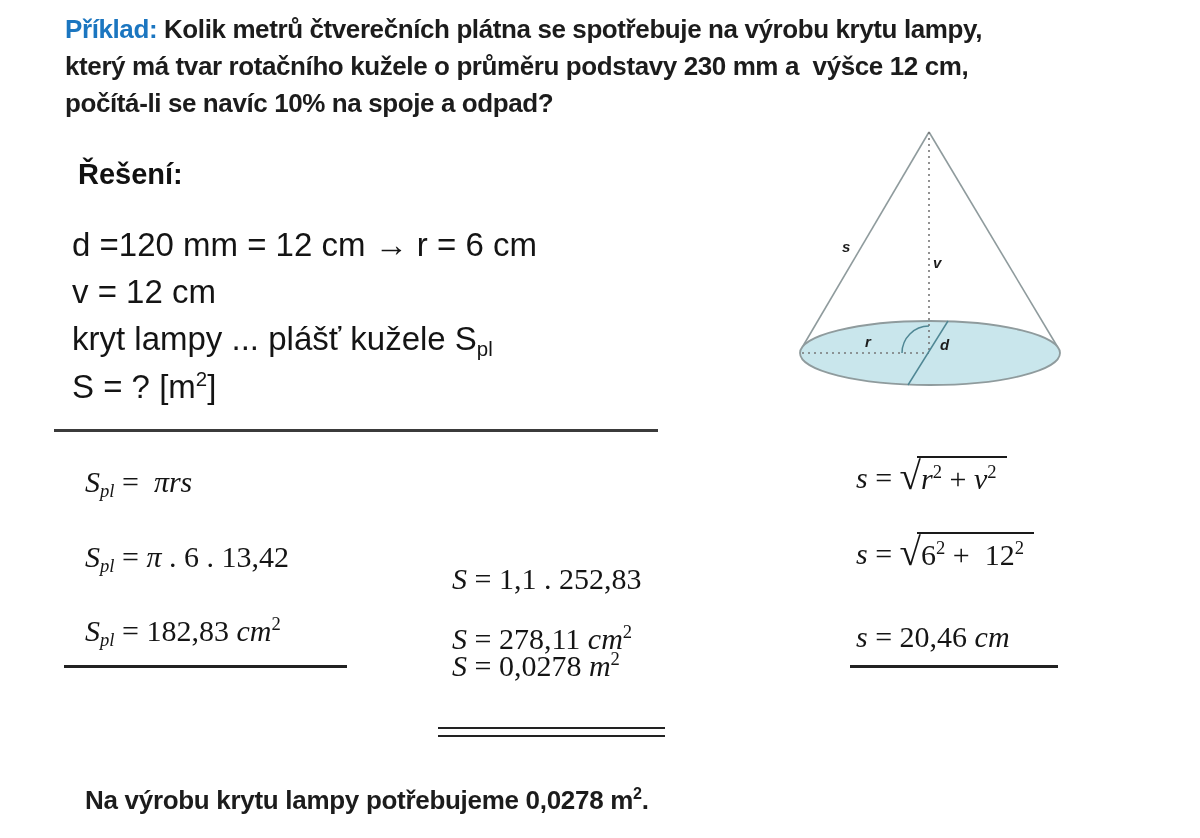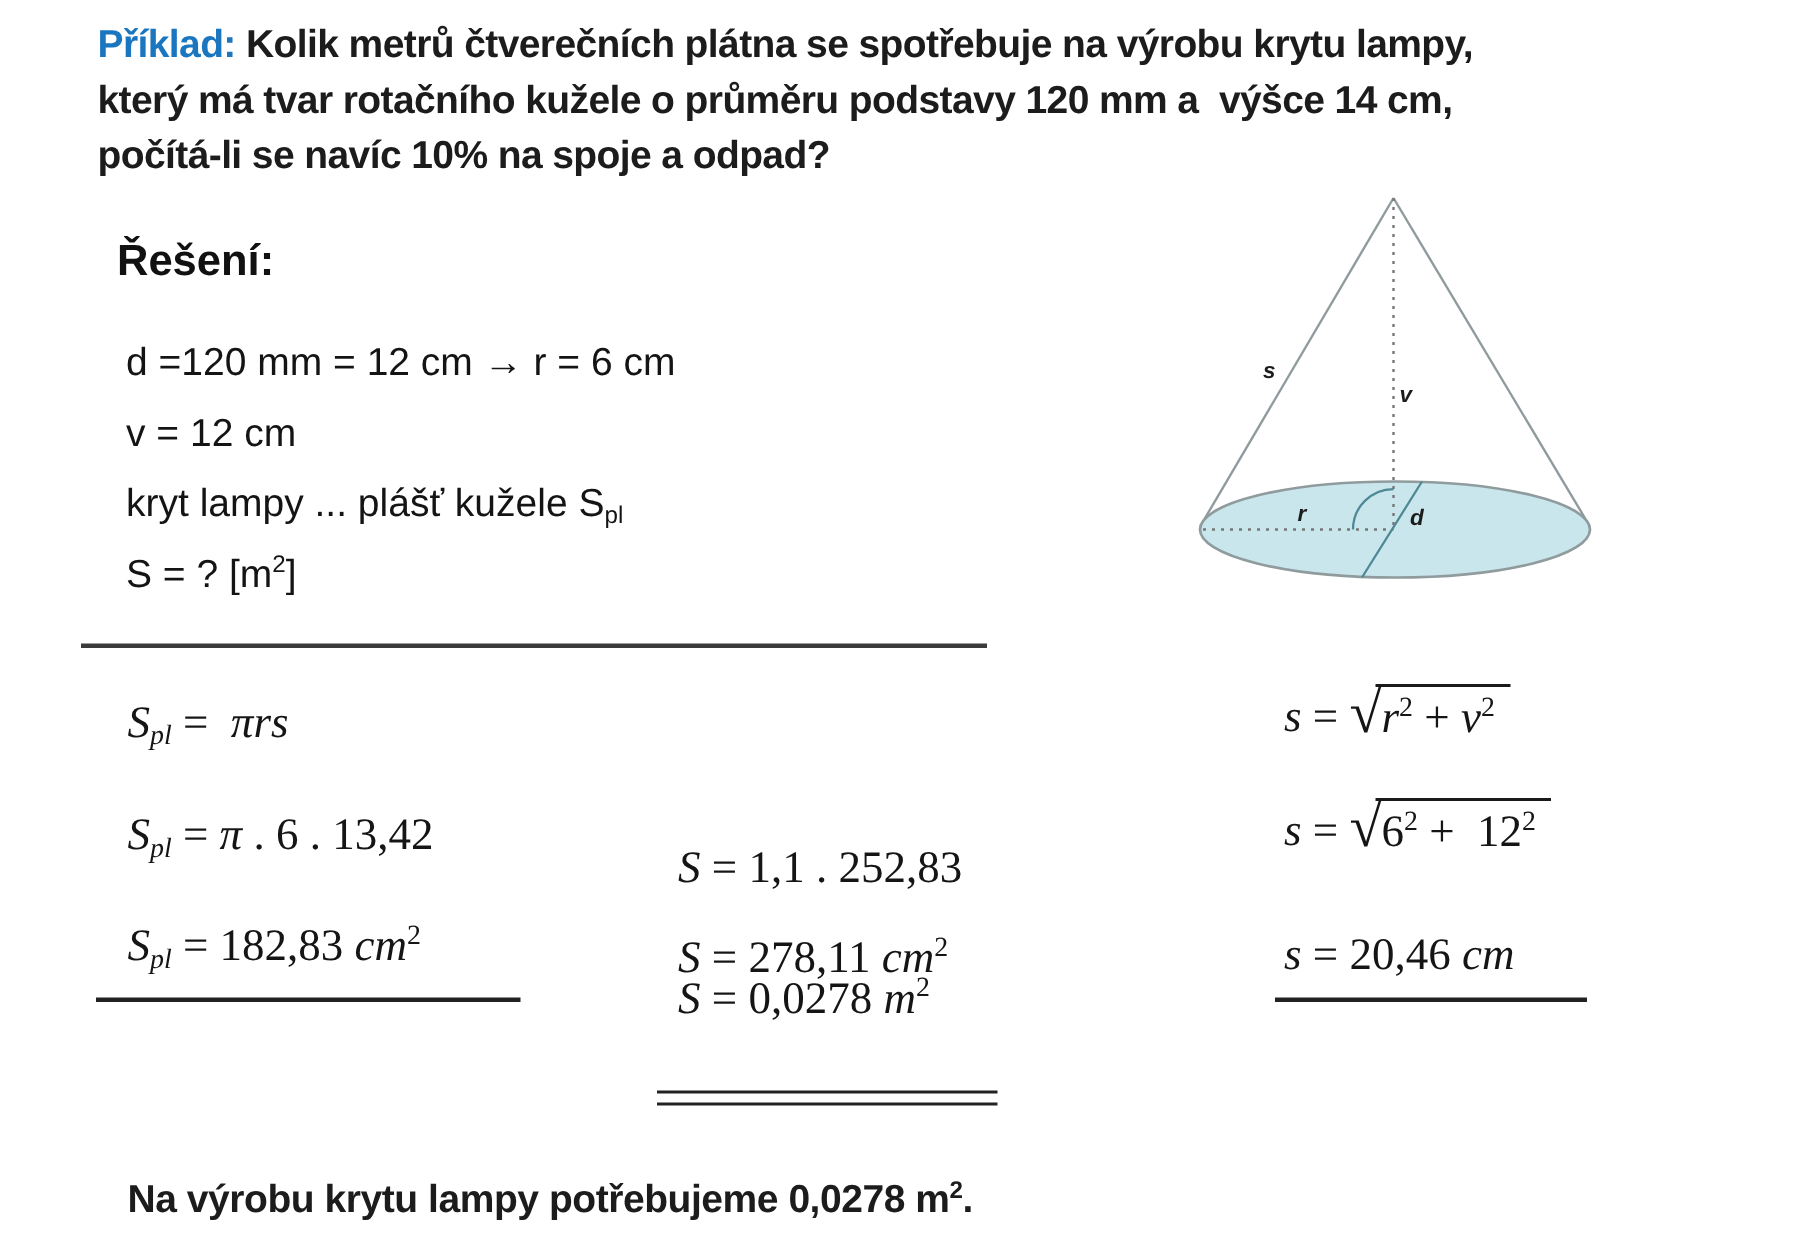--- a/index.html
+++ b/index.html
@@ -12,21 +12,21 @@
   
   .problem { position:absolute; left:65px; top:11px; width:1110px; }
   .pline {
     font-weight:700; font-size:26px; line-height:37px;
     letter-spacing:-0.4px; white-space:pre; color:#1c1c1c;
   }
   .accent { font-weight:700; }
   
   .serif { font-family:Liberation Sans, sans-serif; }
   .reseni { position:absolute; left:78px; top:158px; font-size:29px; font-weight:700; color:#111; }
-  .gline { position:absolute; left:84px; font-size:26px; white-space:pre; color:#141414; }
+  .gline { position:absolute; left:72px; font-size:33px; white-space:pre; color:#141414; }
   .g-d   { top:226px; }
   .g-v   { top:273px; }
   .g-k   { top:320px; }
   .g-s   { top:367px; }
   sub.m { font-size:0.62em; vertical-align:-0.28em; }
   sup.m { font-size:0.62em; vertical-align:super; }
   
   .divider   { position:absolute; left:54px; top:429px; width:604px; height:3px; background:#3b3b3b; }
   .ul-left   { position:absolute; left:64px;  top:665px; width:283px; height:3px; background:#222; }
   .ul-right  { position:absolute; left:850px; top:665px; width:208px; height:3px; background:#222; }
@@ -60,21 +60,21 @@
   .cone { position:absolute; left:780px; top:110px; }
   .cone text { font-family:"Liberation Sans",sans-serif; font-weight:700; font-style:italic; font-size:15px; fill:#1c1c1c; }
 </style>
 </head>
 <body>
 
 <div class="page">
 
   <div class="problem">
     <div class="pline"><span class="accent" style="color:#1b76c0">Příklad:</span><span> Kolik metrů čtverečních plátna se spotřebuje na výrobu krytu lampy,</span></div>
-    <div class="pline">který má tvar rotačního kužele o průměru podstavy 120 mm a  výšce 14 cm,</div>
+    <div class="pline">který má tvar rotačního kužele o průměru podstavy 230 mm a  výšce 12 cm,</div>
     <div class="pline">počítá-li se navíc 10% na spoje a odpad?</div>
   </div>
 
   <div class="reseni serif">Řešení:</div>
   <div class="gline serif g-d">d =120 mm = 12 cm → r = 6 cm</div>
   <div class="gline serif g-v">v = 12 cm</div>
   <div class="gline serif g-k"><span>kryt lampy ... plášť kužele S</span><sub class="m">pl</sub></div>
   <div class="gline serif g-s"><span>S = ? [m</span><sup class="m">2</sup><span>]</span></div>
 
   <svg class="cone" width="300" height="290" viewBox="0 0 300 290">

